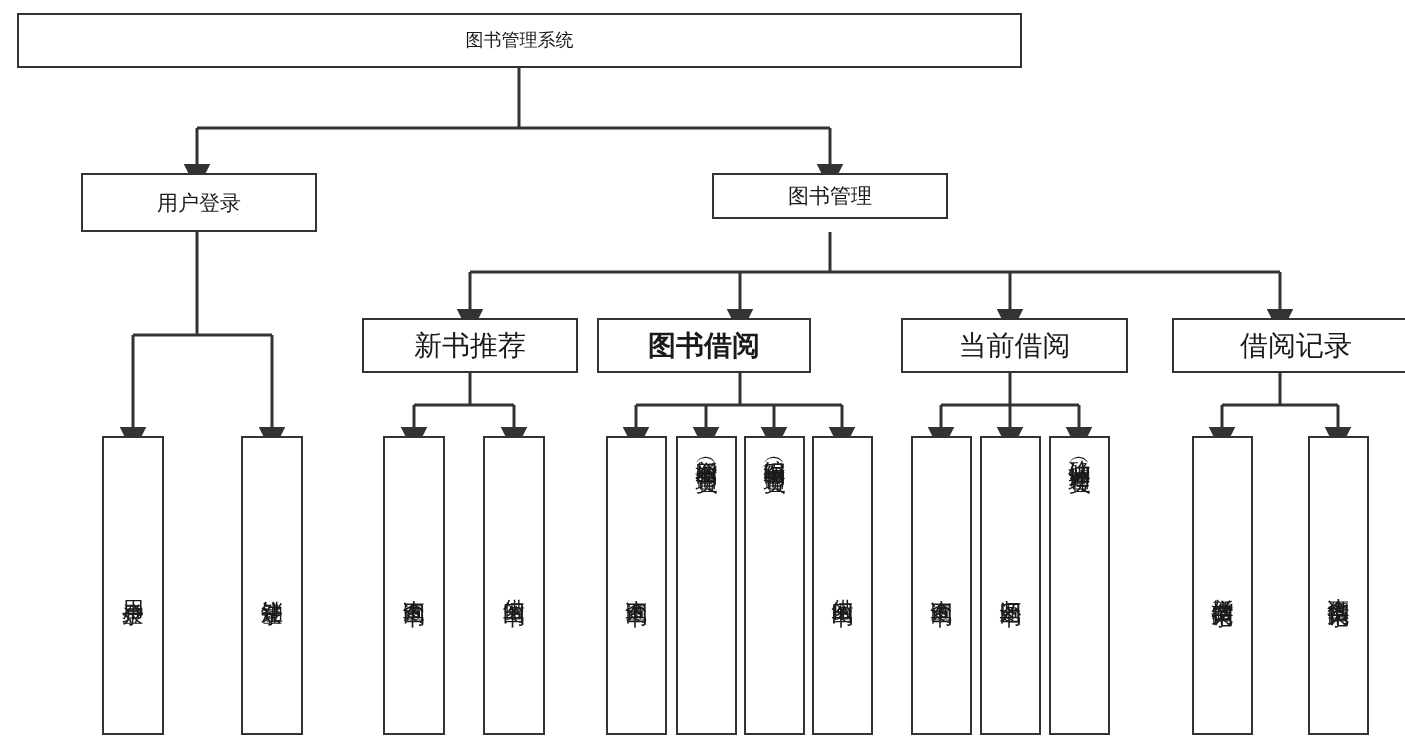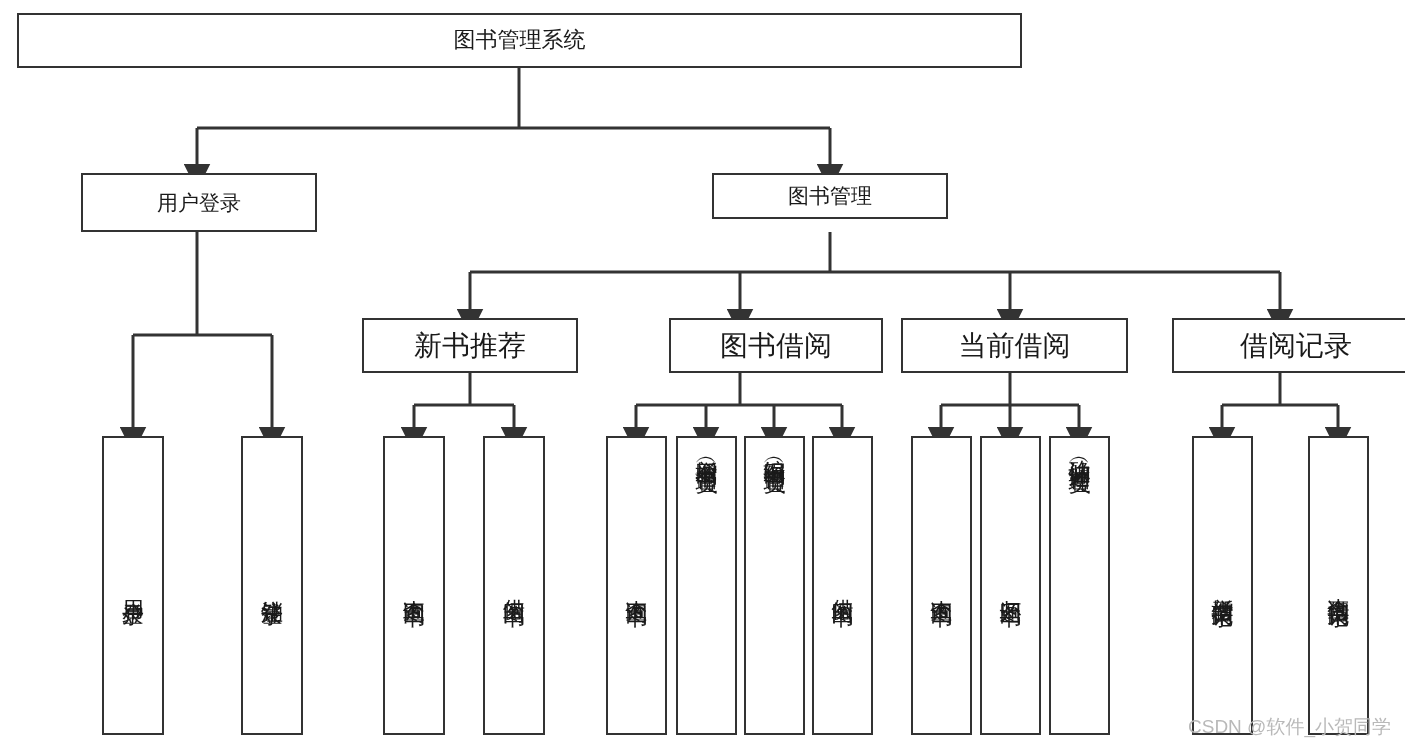--- a/index.html
+++ b/index.html
@@ -34,21 +34,21 @@
     justify-content: center;
     overflow: hidden;
   }
   .node-label {
     color: #1a1a1a;
     line-height: 1.12;
     text-align: center;
     white-space: nowrap;
     user-select: none;
   }
-  .node-root .node-label { font-size: 22px; }
+  .node-root .node-label { font-size: 18px; }
   .node-l2 .node-label { font-size: 21px; }
   .node-l3 .node-label { font-size: 28px; }
   .node-leaf {
     align-items: flex-start;
     padding-top: 4px;
   }
   .node-leaf .node-label {
     writing-mode: vertical-rl;
     text-orientation: upright;
     font-size: 22px;
@@ -132,21 +132,21 @@
   <div class="node-box node-l2" style="left:81px; top:173px; width:236px; height:59px;">
     <span class="node-label">用户登录</span>
   </div>
   <div class="node-box node-l2" style="left:712px; top:173px; width:236px; height:46px;">
     <span class="node-label">图书管理</span>
   </div>
 
   <div class="node-box node-l3" style="left:362px; top:318px; width:216px; height:55px;">
     <span class="node-label">新书推荐</span>
   </div>
-  <div class="node-box node-l3" style="left:669px; top:318px; width:214px; height:55px;">
+  <div class="node-box node-l3" style="left:597px; top:318px; width:214px; height:55px;font-weight:bold;">
     <span class="node-label">图书借阅</span>
   </div>
   <div class="node-box node-l3" style="left:901px; top:318px; width:227px; height:55px;">
     <span class="node-label">当前借阅</span>
   </div>
   <div class="node-box node-l3" style="left:1172px; top:318px; width:248px; height:55px;">
     <span class="node-label">借阅记录</span>
   </div>
 
   <div class="node-box node-leaf leaf-mid" style="left:102px; top:436px; width:62px; height:299px;">
@@ -186,15 +186,14 @@
     <span class="node-label">确认归还（管理员）</span>
   </div>
 
   <div class="node-box node-leaf leaf-mid" style="left:1192px; top:436px; width:61px; height:299px;">
     <span class="node-label">新增借阅记录</span>
   </div>
   <div class="node-box node-leaf leaf-mid" style="left:1308px; top:436px; width:61px; height:299px;">
     <span class="node-label">查询借阅记录</span>
   </div>
 
-  <div class="watermark" style="left:1188px; top:714px;">CSDN @软件_小贺同学</div>
 
 </div>
 
 </body></html>

